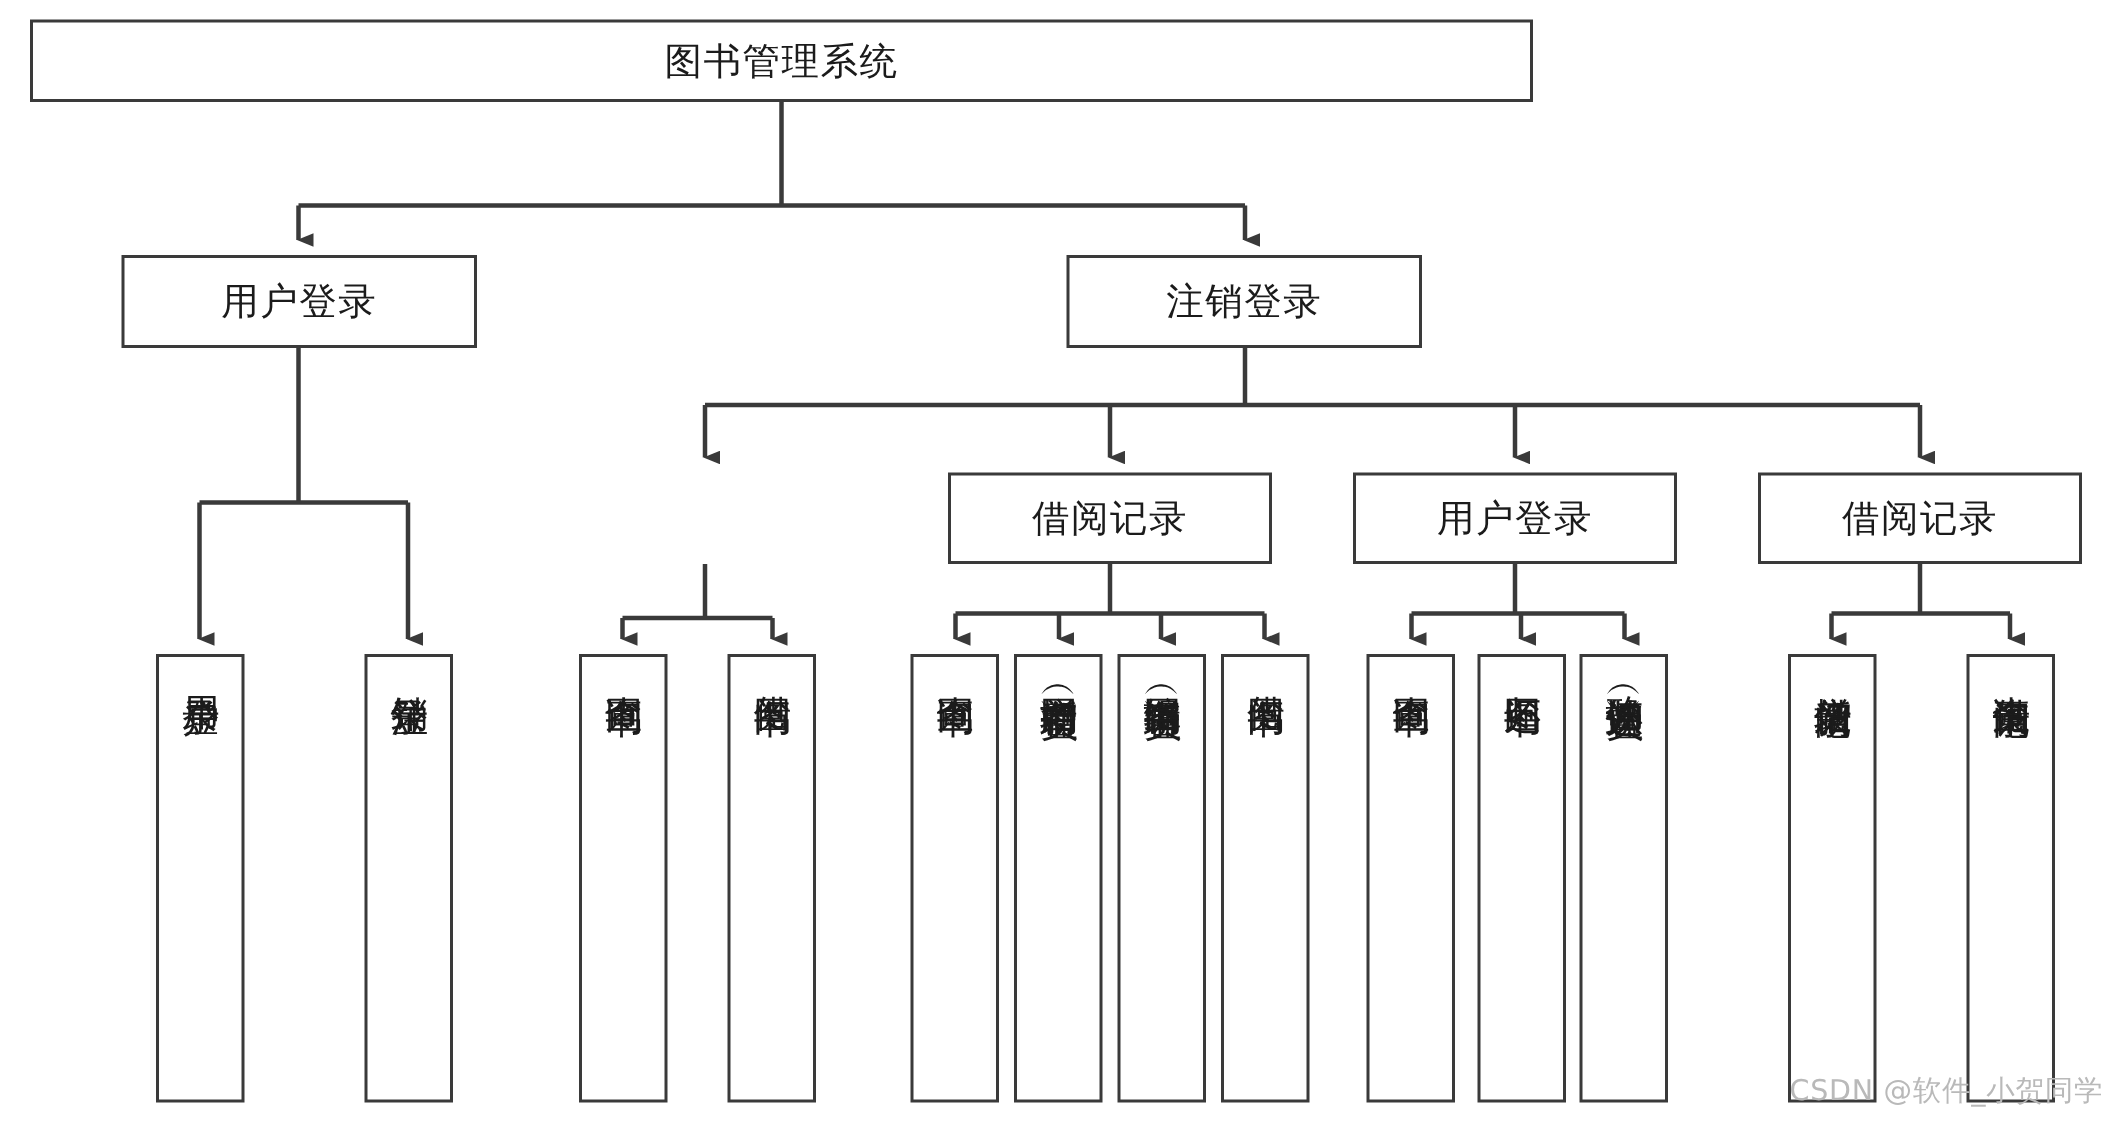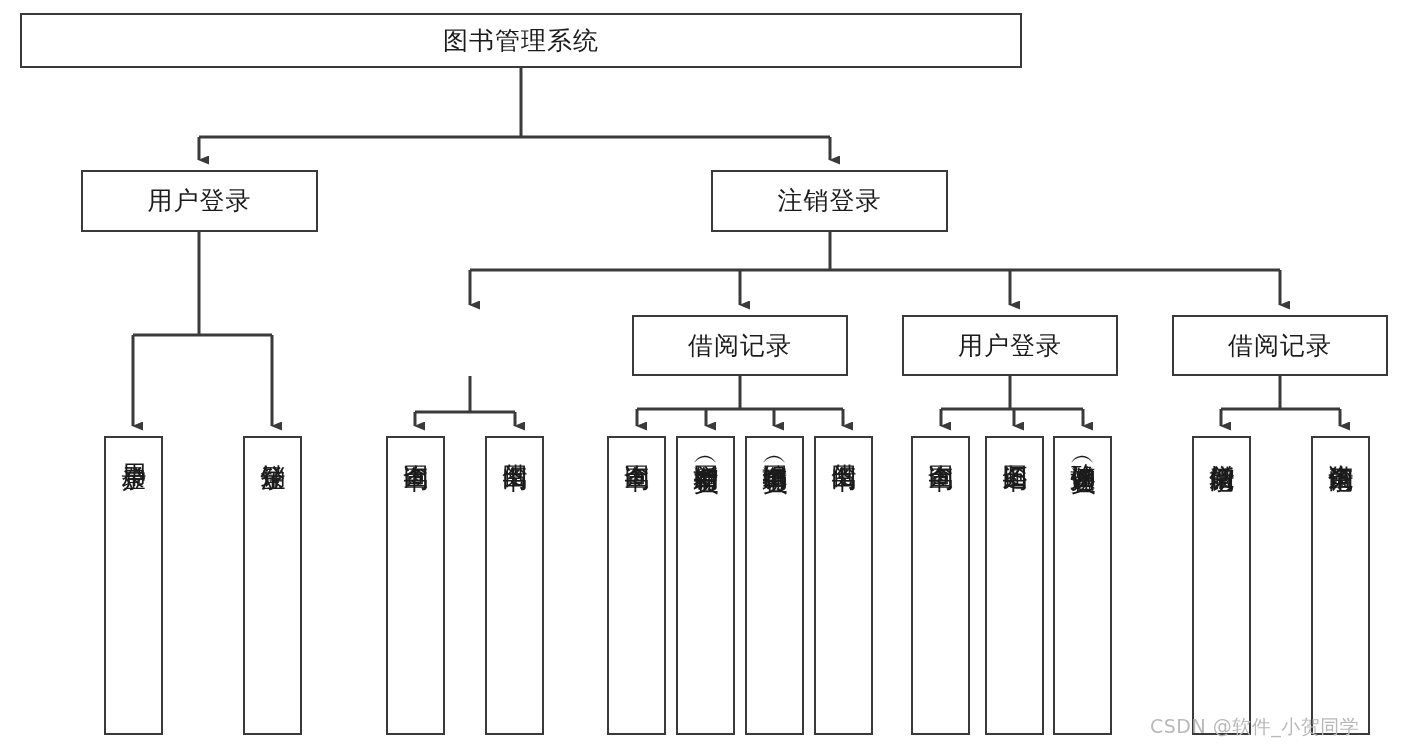--- a/index.html
+++ b/index.html
@@ -180,15 +180,15 @@
   <div class="node v" id="n-lf-10" style="left: 1053px; top: 436px; width: 59px; height: 299px;">
     <span class="lbl">确认归还（管理员）</span>
   </div>
   <div class="node v" id="n-lf-11" style="left: 1192px; top: 436px; width: 59px; height: 299px;">
     <span class="lbl">新增借阅记录</span>
   </div>
   <div class="node v" id="n-lf-12" style="left: 1311px; top: 436px; width: 59px; height: 299px;">
     <span class="lbl">查询借阅记录</span>
   </div>
 
-  <div class="watermark" id="wm" style="left: 1150px; top: 714px;">CSDN @软件_小贺同学</div>
+  <div class="watermark" id="wm" style="left: 1193px; top: 714px;">CSDN @软件_小贺同学</div>
 
 </div>
 
 </body></html>

